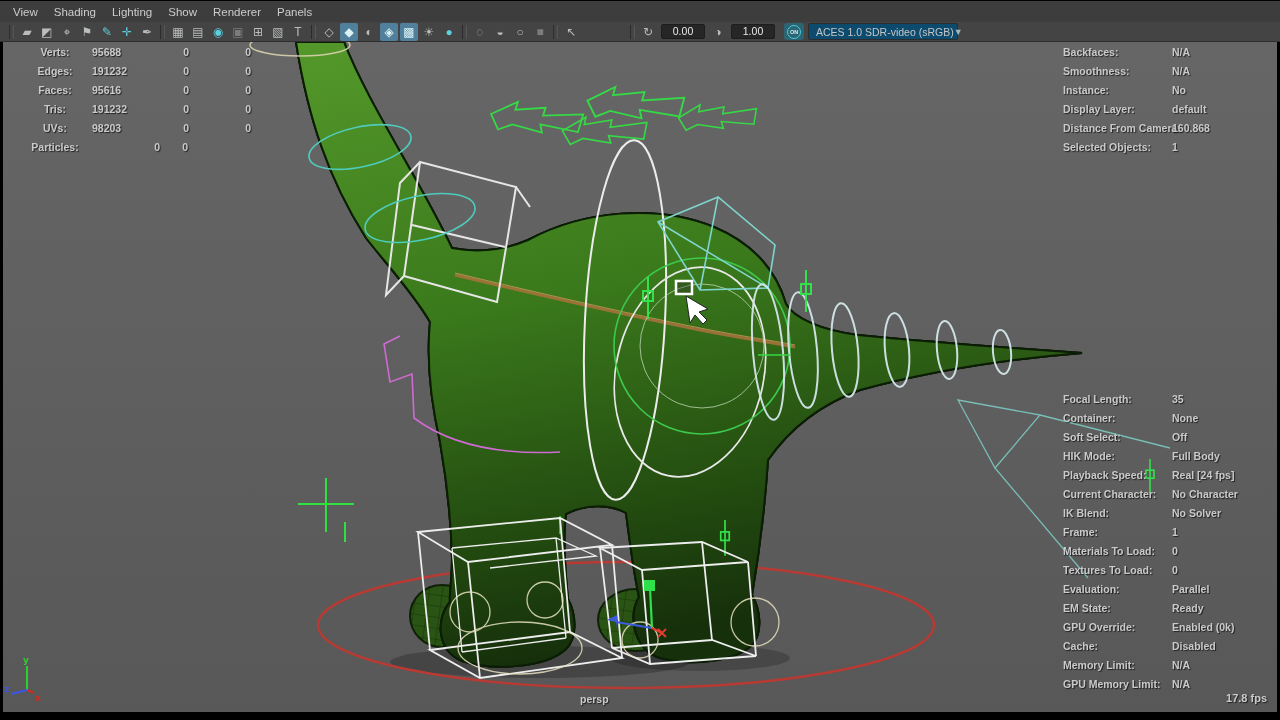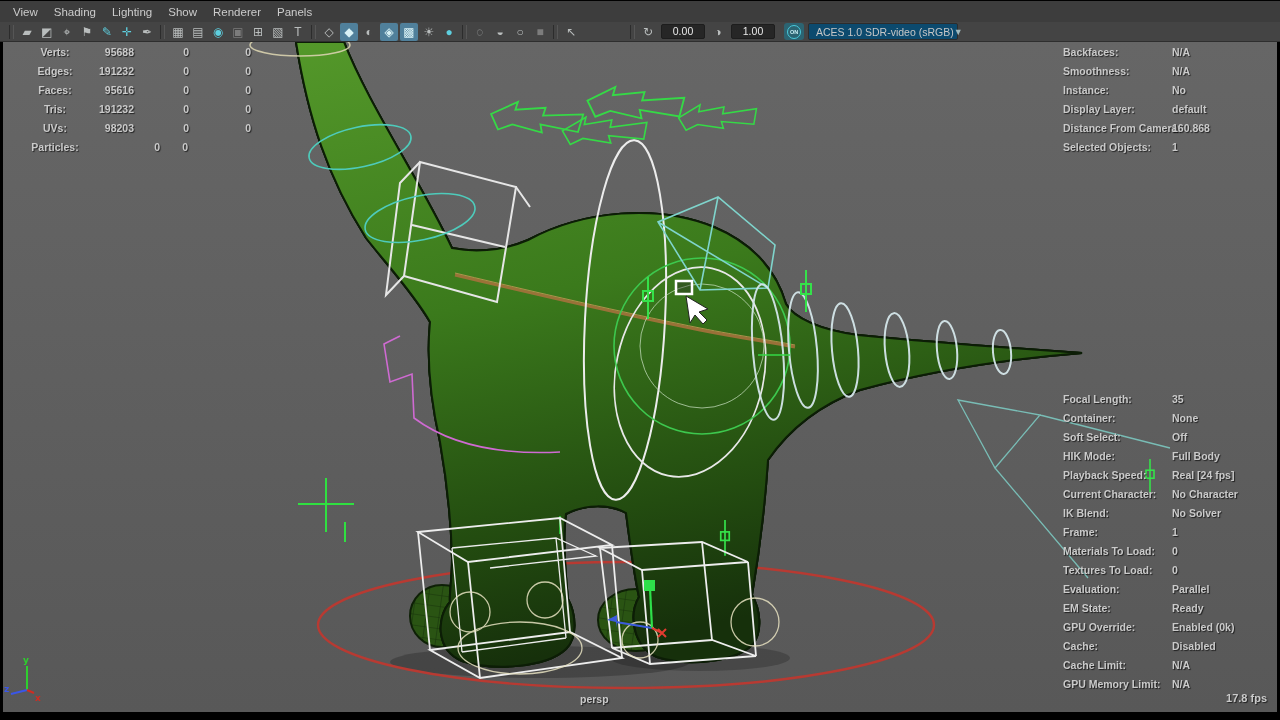--- a/index.html
+++ b/index.html
@@ -37,21 +37,21 @@
   
   .viewport { position:absolute; top:42px; left:3px; width:1274px; height:670px; background:#5e5e5e; }
   .viewport svg { position:absolute; top:0; left:0; }
 
   
   .hud { position:absolute; color:#cacaca; font-size:10.5px; font-weight:bold;
     text-shadow:1px 1px 1px rgba(0,0,0,0.65); }
   .hud-row { height:19px; line-height:19px; display:flex; white-space:nowrap; }
   .hud-left { left:15px; top:1px; }
   .hud-left .lbl { width:74px;text-align:center; }
-  .hud-left .v1 { width:42px; text-align:right; }
+  .hud-left .v1 { width:42px; }
   .hud-left .v2 { width:55px; text-align:right; }
   .hud-left .v3 { width:62px; text-align:right; }
   .hud-left .p1 { width:68px; text-align:right; }
   .hud-left .p2 { width:28px; text-align:right; }
   .hud-rt { left:1060px; top:1px; }
   .hud-rb { left:1060px; top:348px; }
   .hud-rt .lbl, .hud-rb .lbl { width:109px; }
   .hud-fps { right:10px; top:650px; font-size:11px; }
   .hud-persp { left:577px; top:651px; width:110px; font-weight:bold; }
 </style>
@@ -411,21 +411,21 @@
         </div>
       <div class="hud-row">
           <span class="lbl">GPU Override:</span>
           <span>Enabled (0k)</span>
         </div>
       <div class="hud-row">
           <span class="lbl">Cache:</span>
           <span>Disabled</span>
         </div>
       <div class="hud-row">
-          <span class="lbl">Cache Limit:</span>
+          <span class="lbl">Memory Limit:</span>
           <span>N/A</span>
         </div>
       <div class="hud-row">
           <span class="lbl">GPU Memory Limit:</span>
           <span>N/A</span>
         </div>
     </div>
 
     <div class="hud hud-fps">17.8 fps</div>
     <div class="hud hud-persp">persp</div>

